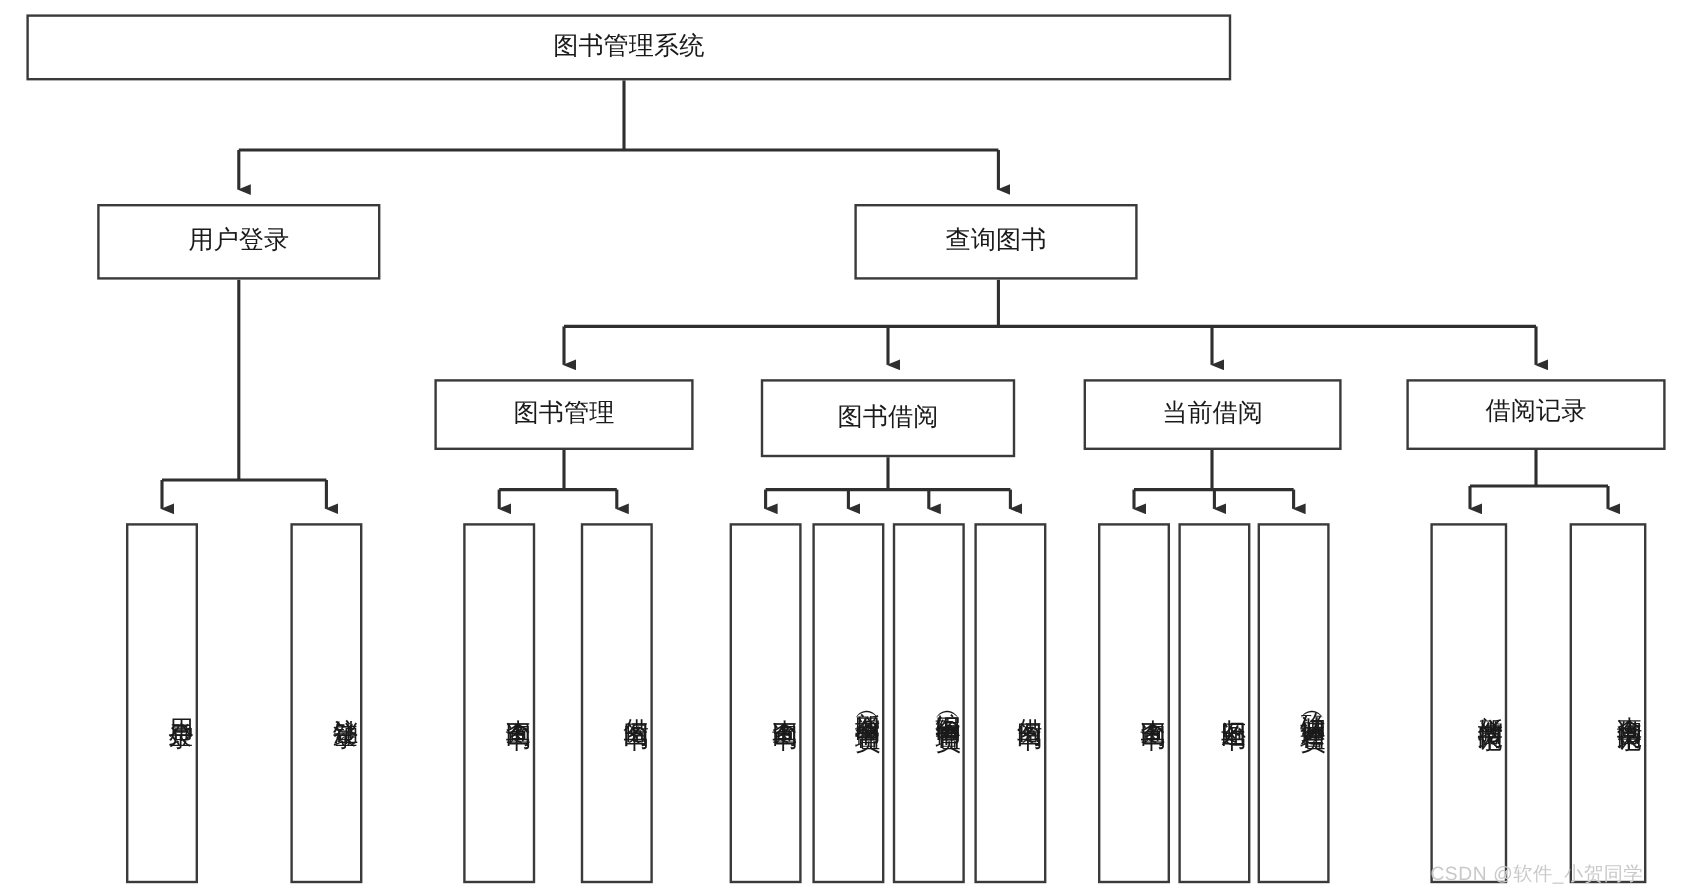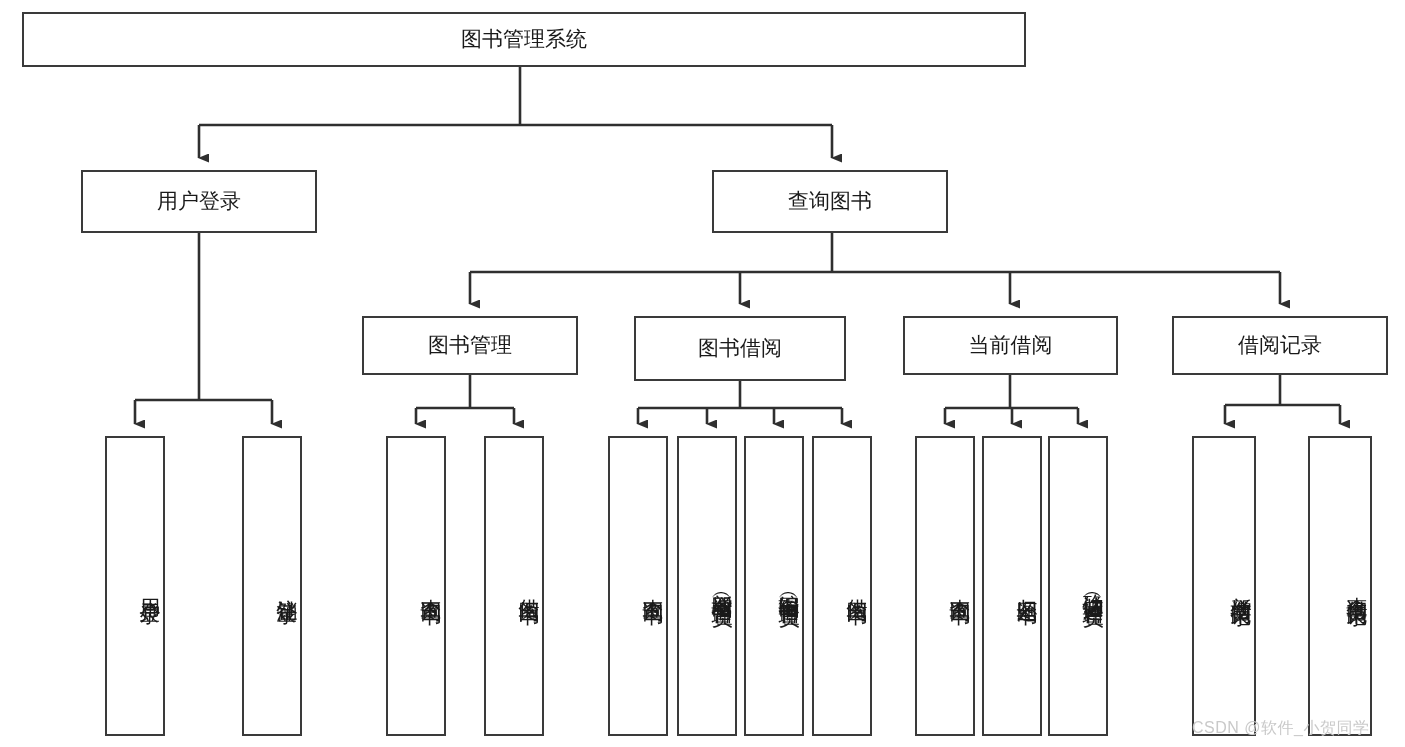--- a/index.html
+++ b/index.html
@@ -135,21 +135,21 @@
 
   <div class="node h" style="left:362px; top:316px; width:216px; height:59px;">
     <span>图书管理</span>
   </div>
   <div class="node h" style="left:634px; top:316px; width:212px; height:65px;">
     <span>图书借阅</span>
   </div>
   <div class="node h" style="left:903px; top:316px; width:215px; height:59px;">
     <span>当前借阅</span>
   </div>
-  <div class="node h" style="left:1172px; top:316px; width:216px; height:59px;">
+  <div class="node h" style="left:1172px; top:316px; width:216px; height:59px;font-family:Liberation Mono, monospace;">
     <span>借阅记录</span>
   </div>
 
   <div class="node v" style="left:105px; top:436px; width:60px; height:300px;">
     <span class="vtext">用户登录</span>
   </div>
   <div class="node v" style="left:242px; top:436px; width:60px; height:300px;">
     <span class="vtext">注销登录</span>
   </div>
 

